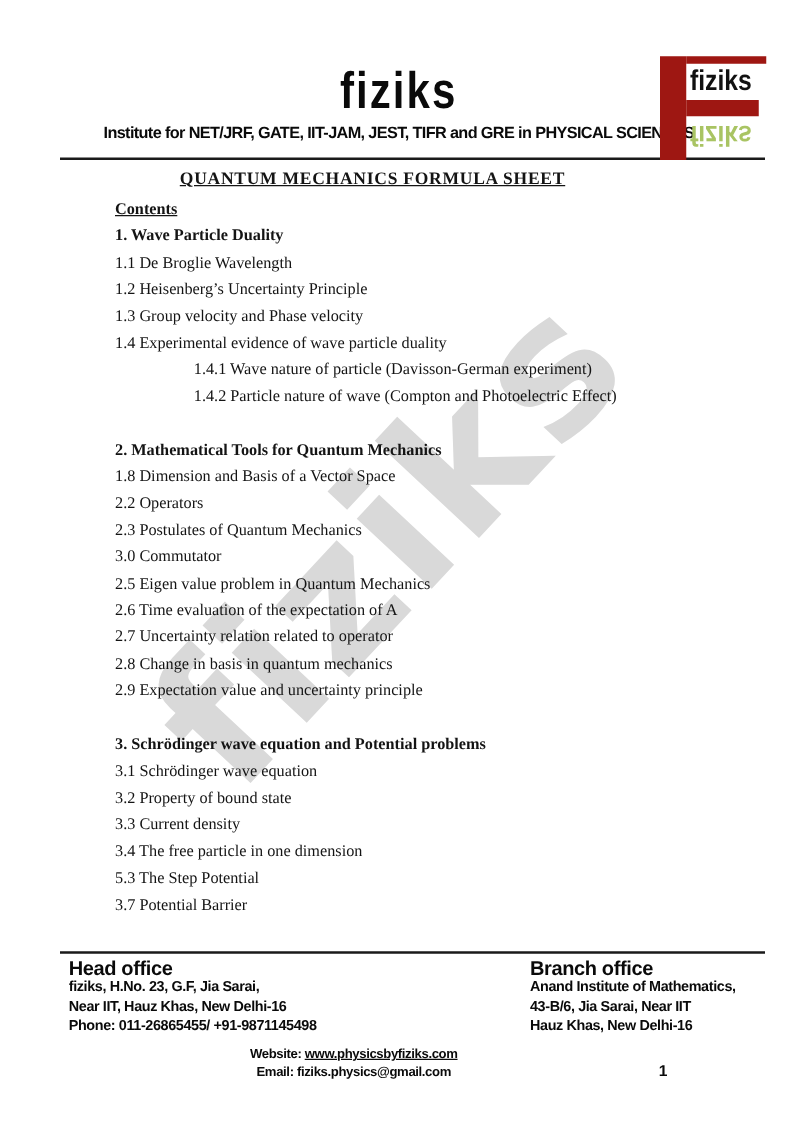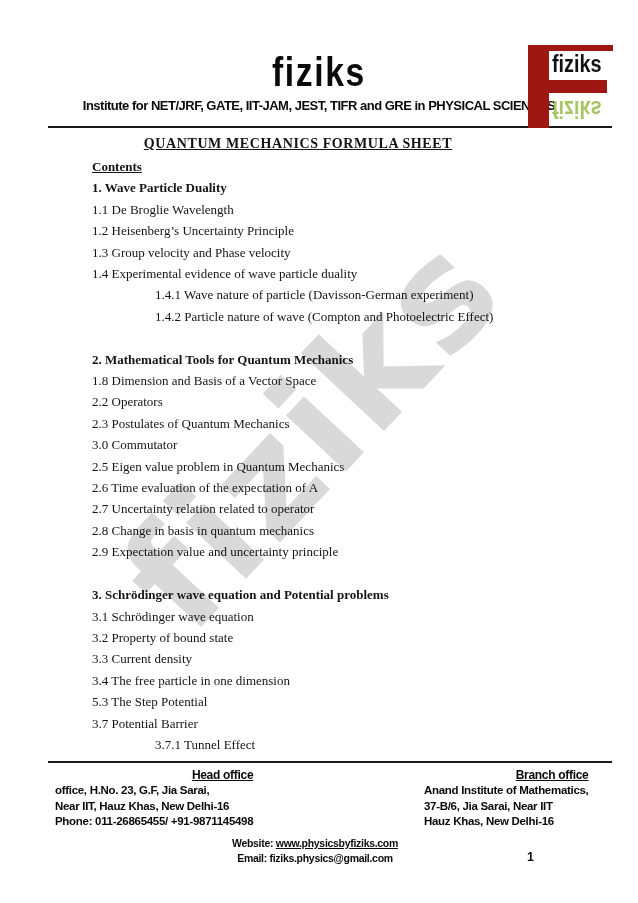--- a/index.html
+++ b/index.html
@@ -91,23 +91,23 @@
   }
   .office {
     position:absolute; top:768px;
     font-family:"Liberation Sans", sans-serif;
     font-weight:bold; font-size:11.5px; line-height:15.4px;
     letter-spacing:-0.3px;
     color:#0a0a0a;
   }
   .head-office  { left:55px; }
   .branch-office{ left:424px; }
-  .office-title { text-decoration:underline; font-size:12px;text-align:right; }
+  .office-title { font-size:16px; }
   .footer-center {
-    position:absolute; left:180px; top:836px; width:270px;
+    position:absolute; left:148px; top:836px; width:270px;
     text-align:center;
     font-family:"Liberation Sans", sans-serif;
     font-weight:bold; font-size:10.5px; line-height:14.5px;
     letter-spacing:-0.3px;
     color:#0a0a0a;
   }
   .url { text-decoration:underline; }
   .page-number {
     position:absolute; left:527px; top:850px;
     font-family:"Liberation Sans", sans-serif;
@@ -156,40 +156,39 @@
         <div class="toc-item">2.7 Uncertainty relation related to operator</div>
         <div class="toc-item">2.8 Change in basis in quantum mechanics</div>
         <div class="toc-item">2.9 Expectation value and uncertainty principle</div>
         <div class="toc-heading gap">3. Schrödinger wave equation and Potential problems</div>
         <div class="toc-item">3.1 Schrödinger wave equation</div>
         <div class="toc-item">3.2 Property of bound state</div>
         <div class="toc-item">3.3 Current density</div>
         <div class="toc-item">3.4 The free particle in one dimension</div>
         <div class="toc-item">5.3 The Step Potential</div>
         <div class="toc-item">3.7 Potential Barrier</div>
-        <div class="toc-item sub">3.7.1 Tunnel Effect</div>
       </div>
   </div>
 
   <div class="footer-rule"></div>
 
   <div class="office head-office">
     <div class="office-title">Head office</div>
     <div class="office-lines">
-        <div>office, H.No. 23, G.F, Jia Sarai,</div>
+        <div>fiziks, H.No. 23, G.F, Jia Sarai,</div>
         <div>Near IIT, Hauz Khas, New Delhi-16</div>
         <div>Phone: 011-26865455/ +91-9871145498</div>
       </div>
   </div>
 
   <div class="office branch-office">
     <div class="office-title">Branch office</div>
     <div class="office-lines">
         <div>Anand Institute of Mathematics,</div>
-        <div>37-B/6, Jia Sarai, Near IIT</div>
+        <div>43-B/6, Jia Sarai, Near IIT</div>
         <div>Hauz Khas, New Delhi-16</div>
       </div>
   </div>
 
   <div class="footer-center">
     <div>
       <span>Website:</span>
       <span class="url">www.physicsbyfiziks.com</span>
     </div>
     <div>

